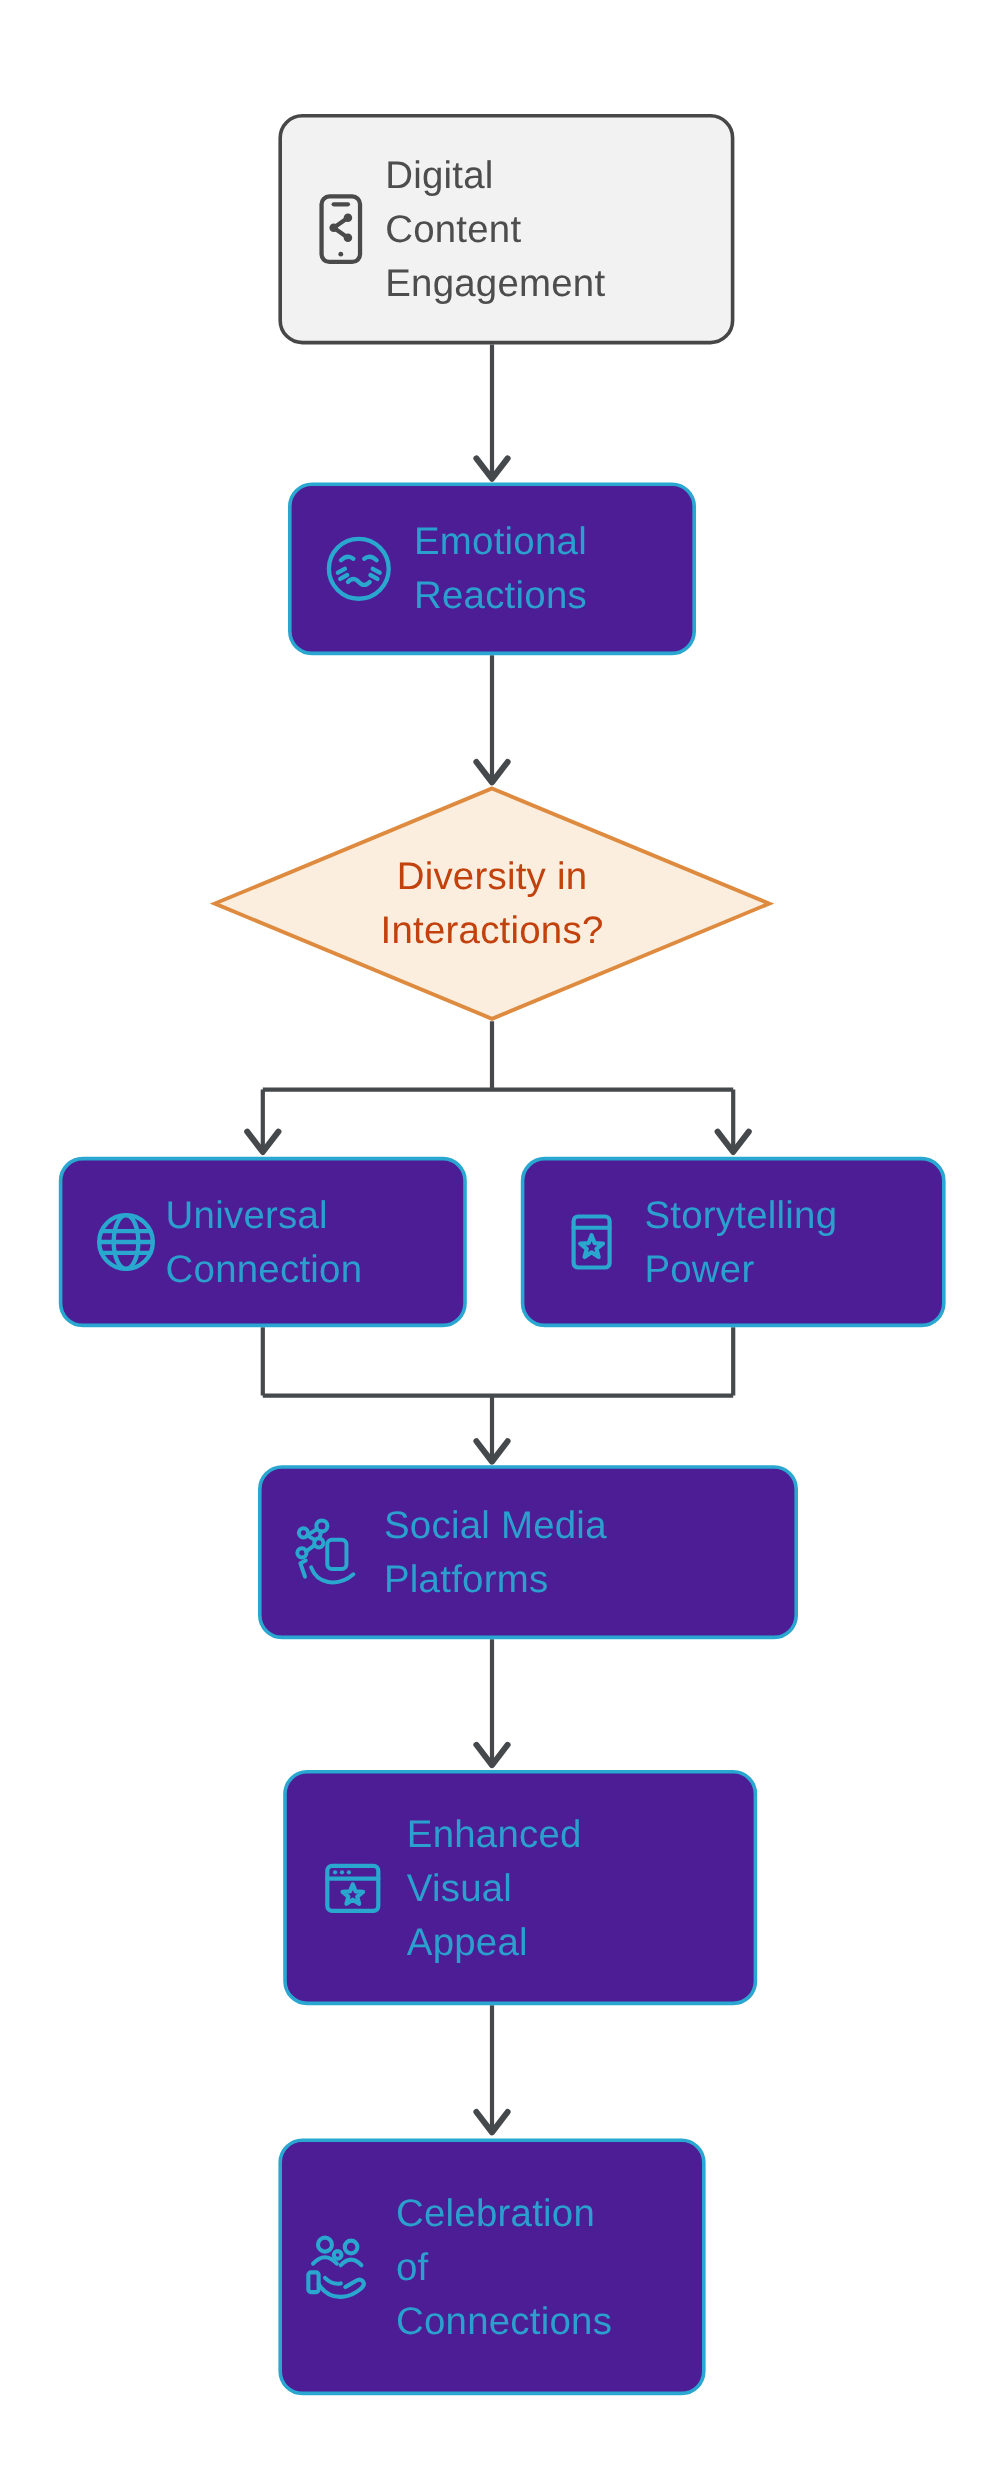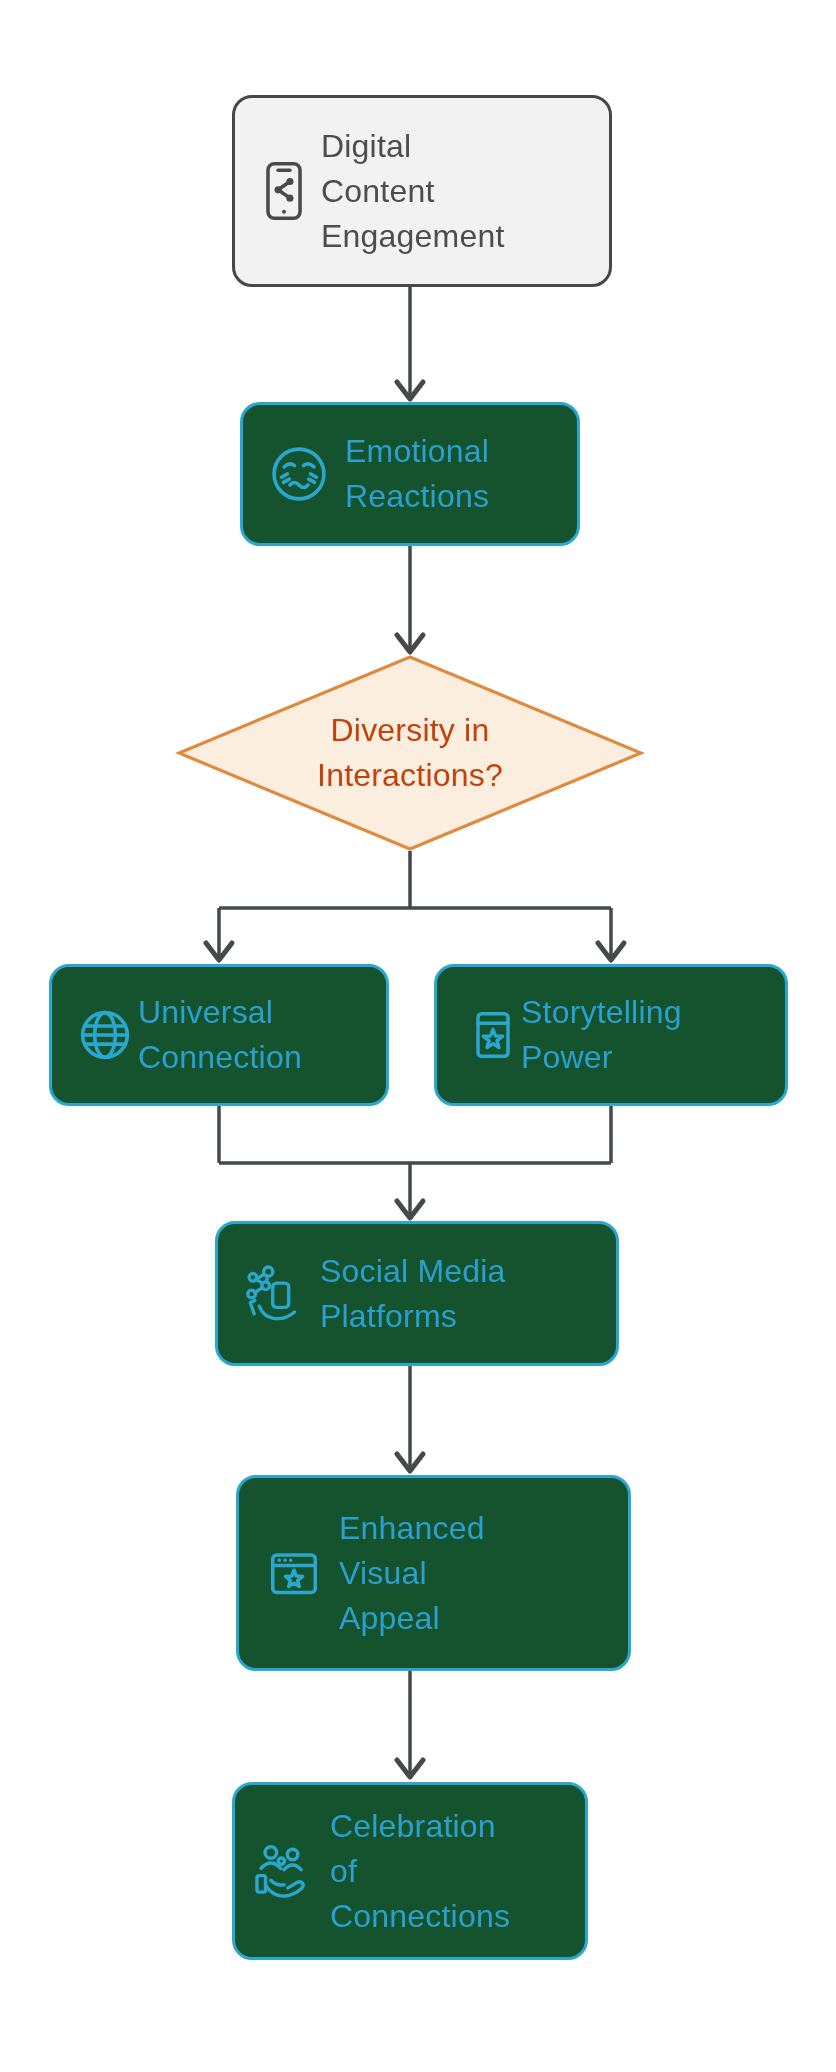--- a/index.html
+++ b/index.html
@@ -4,42 +4,42 @@
 <style>
   html,body{margin:0;padding:0;background:#ffffff;}
   #canvas{
     position:relative;width:836px;height:2072px;background:#ffffff;
     font-family:"Liberation Sans",sans-serif;overflow:hidden;
   }
   .node{
     position:absolute;display:flex;align-items:center;box-sizing:border-box;
     border:3px solid;border-radius:20px;
   }
-  .node.blue{background:#14532d;border-color:#29a7d1;}
+  .node.blue{background:#4c1d95;border-color:#29a7d1;}
   .node.gray{background:#f2f2f2;border-color:#474747;}
   .lbl{
     font-size:32px;line-height:45px;white-space:pre-line;letter-spacing:.2px;
   }
   .blue .lbl{color:#2b9fce;}
   .gray .lbl{color:#4d4d4d;}
   .icon{flex:0 0 auto;display:flex;align-items:center;justify-content:center;}
   svg.stroke{fill:none;stroke-linecap:round;stroke-linejoin:round;}
   .stroke.cy{stroke:#2aa7cf;}
   .stroke.gy{stroke:#4a4a4a;}
   .dotfill{fill:#2aa7cf;stroke:none;}
   .dotfill-g{fill:#4a4a4a;stroke:none;}
 
   
   #n-digital{left:232px;top:95px;width:380px;height:192px;padding-left:30px;gap:18px;}
   #n-emotional{left:240px;top:402px;width:340px;height:144px;padding-left:25px;gap:15px;}
   #n-universal{left:49px;top:964px;width:340px;height:142px;padding-left:24px;gap:4px;}
-  #n-storytelling{left:434px;top:964px;width:354px;height:142px;padding-left:28px;gap:0;}
-  #n-social{left:215px;top:1221px;width:404px;height:145px;padding-left:24px;gap:14px;}
+  #n-storytelling{left:434px;top:964px;width:354px;height:142px;padding-left:28px;gap:16px;}
+  #n-social{left:215px;top:1221px;width:450px;height:145px;padding-left:24px;gap:14px;}
   #n-enhanced{left:236px;top:1475px;width:395px;height:196px;padding-left:25px;gap:15px;}
-  #n-celebration{left:232px;top:1782px;width:356px;height:178px;padding-left:16px;gap:13px;}
+  #n-celebration{left:232px;top:1782px;width:356px;height:214px;padding-left:16px;gap:13px;}
 
   
   #diamond{position:absolute;left:175px;top:654px;width:470px;height:198px;}
   #diamond svg{position:absolute;left:0;top:0;}
   #diamond .lbl{
     position:absolute;left:0;top:0;width:100%;height:100%;
     display:flex;align-items:center;justify-content:center;
     text-align:center;color:#c2410c;
   }
 

